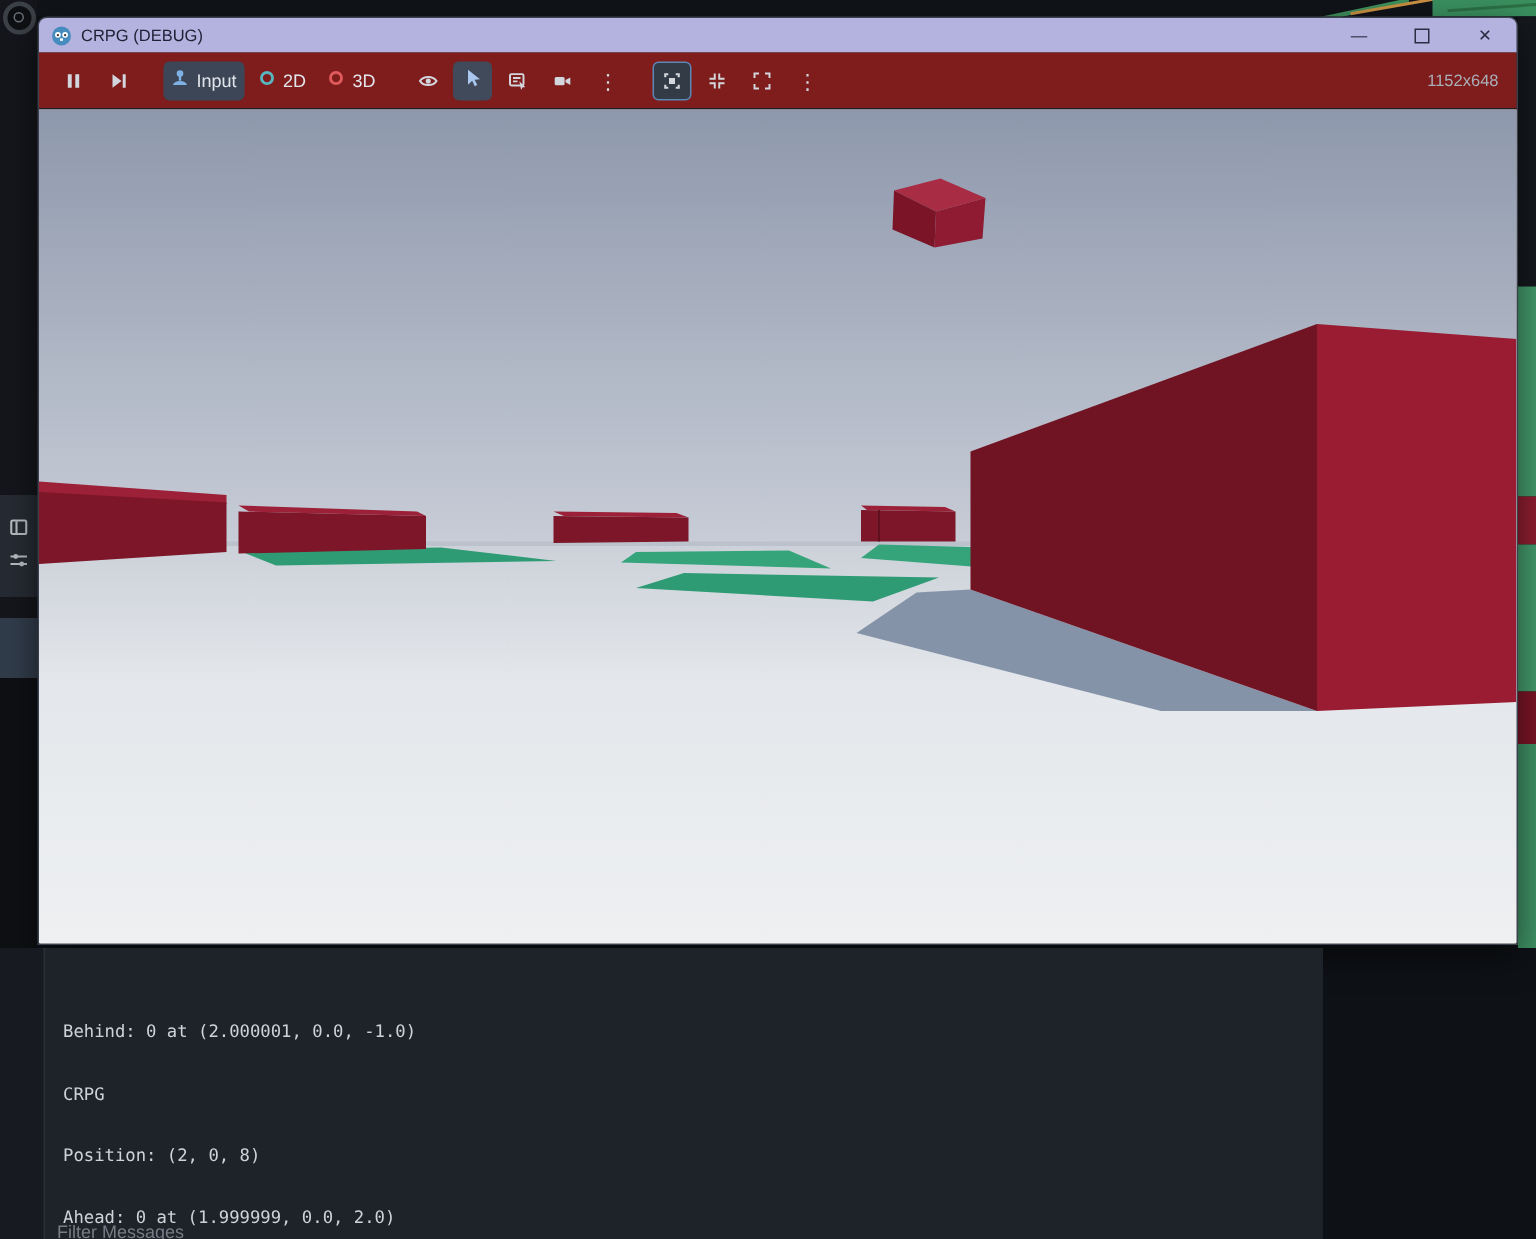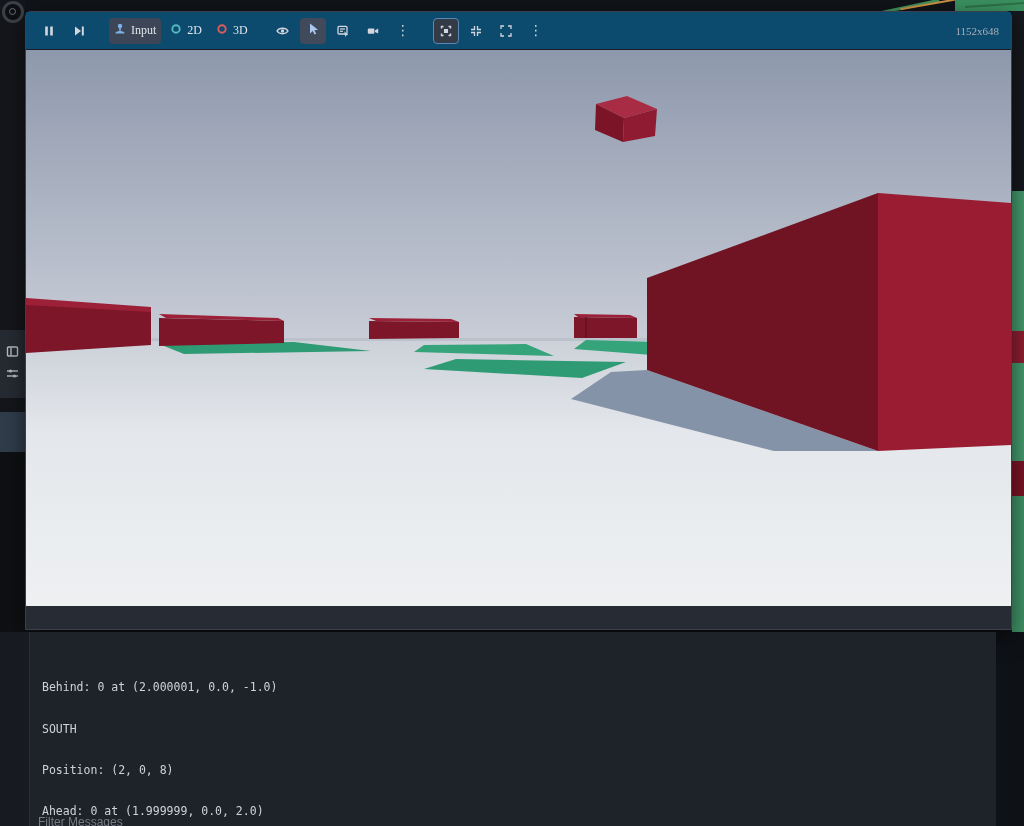--- a/index.html
+++ b/index.html
@@ -32,42 +32,42 @@
           border:1px solid #3a404c;border-radius:6px 6px 0 0;background:#272c34;
           box-shadow:0 8px 22px rgba(0,0,0,.55);}
   .titlebar{height:23px;background:#b4b2de;border-radius:5px 5px 0 0;display:flex;
             align-items:center;padding:0 0 0 8px;gap:6px;}
   .title-text{font-size:11px;color:#1d2136;}
   .win-controls{margin-left:auto;display:flex;height:23px;}
   .win-btn{width:42px;height:23px;display:flex;align-items:center;justify-content:center;
            color:#2a2e44;font-size:11px;}
   .max-box{width:8px;height:8px;border:1px solid #2a2e44;}
 
-  .toolbar{height:37px;background:#0c4a6e;display:flex;align-items:center;gap:4px;
-           padding:0 10px;border-bottom:1px solid #1b1f25;font-family:Liberation Serif, serif;}
+  .toolbar{height:37px;background:#7f1d1d;display:flex;align-items:center;gap:4px;
+           padding:0 10px;border-bottom:1px solid #1b1f25;}
   .tbtn{height:26px;min-width:26px;display:flex;align-items:center;justify-content:center;
         border-radius:4px;color:#d3d7dd;gap:5px;padding:0 5px;font-size:12px;box-sizing:border-box;}
   .tbtn.toggled{background:#3c4656;}
   .tbtn.pressed{background:#414a5a;}
   .tbtn.framed{border:1px solid #5a87b5;background:#333b46;}
   .tlabel{font-size:12px;color:#e2e6ec;}
   .menu-dots{font-size:14px;line-height:1;color:#cfd4da;}
   .sep{width:9px;flex:0 0 auto;}
   .tspacer{flex:1;}
   .resolution{font-size:11px;color:#a9afb8;padding-right:2px;}
   .ic-input{color:#7fb1e6;}
   .ic-2d{color:#58b6c0;}
   .ic-3d{color:#e05c5c;}
   .ic-cursor{color:#a9c7ef;}
 
   .viewport{position:relative;height:556px;background:#e9ebee;overflow:hidden;border-radius:0 0 1px 1px;}
   .viewport svg{display:block;}
 
   
-  .output{position:absolute;left:0;top:632px;width:996px;height:194px;background:#1e2329;}
+  .output{position:absolute;left:0;top:632px;width:882px;height:194px;background:#1e2329;}
   .output-leftstrip{position:absolute;left:0;top:0;width:29px;height:194px;background:#171b21;
                     border-right:1px solid #2a2f36;}
   .log{position:absolute;left:42px;top:22px;font-family:"DejaVu Sans Mono",monospace;
        font-size:11.5px;line-height:13.7px;color:#ced3d9;white-space:pre;}
   .filter-row{position:absolute;left:36px;top:180px;width:960px;height:20px;}
   .filter-input{width:300px;background:transparent;border:none;outline:none;
                 font-family:"Liberation Sans",sans-serif;font-size:12px;color:#aeb4bd;}
   .filter-input::placeholder{color:#757c86;}
 </style>
 </head>
@@ -107,20 +107,38 @@
   <div class="bg-right">
     <div class="br-seg" style="top:180px;height:140px;background:#43996b;"></div>
     <div class="br-seg" style="top:320px;height:32px;background:#8e1e31;"></div>
     <div class="br-seg" style="top:352px;height:98px;background:#43996b;"></div>
     <div class="br-seg" style="top:450px;height:35px;background:#7a1425;"></div>
     <div class="br-seg" style="top:485px;height:136px;background:#3f9165;"></div>
   </div>
 
   <div class="window">
 
+    <div class="titlebar">
+      <svg width="14" height="14" viewBox="0 0 14 14">
+        <circle cx="7" cy="7" r="6.3" fill="#478cbf"></circle>
+        <circle cx="4.6" cy="6.2" r="1.9" fill="#ffffff"></circle>
+        <circle cx="9.4" cy="6.2" r="1.9" fill="#ffffff"></circle>
+        <circle cx="4.6" cy="6.4" r="0.8" fill="#414042"></circle>
+        <circle cx="9.4" cy="6.4" r="0.8" fill="#414042"></circle>
+        <rect x="6" y="8.6" width="2" height="1.6" fill="#ffffff"></rect>
+      </svg>
+      <span class="title-text">CRPG (DEBUG)</span>
+      <div class="win-controls">
+        <div class="win-btn">—</div>
+        <div class="win-btn">
+            <span class="max-box"></span>
+          </div>
+        <div class="win-btn">✕</div>
+      </div>
+    </div>
 
     <div class="toolbar">
       <div class="tbtn">
         <svg width="12" height="12" viewBox="0 0 12 12">
             <rect x="2.2" y="1.5" width="2.6" height="9" fill="currentColor"></rect>
             <rect x="7.2" y="1.5" width="2.6" height="9" fill="currentColor"></rect>
           </svg>
       </div>
       <div class="tbtn">
         <svg width="12" height="12" viewBox="0 0 12 12">
@@ -254,21 +272,21 @@
         <polygon points="621,228 852,143 852,401 621,320" fill="#701322"></polygon>
         <polygon points="852,143 985,153 985,395 852,401" fill="#9a1c32"></polygon>
       </svg>
     </div>
   </div>
 
   <div class="output">
     <div class="output-leftstrip"></div>
     <div class="log">
       <div>Behind: 0 at (2.000001, 0.0, -1.0)</div>
-      <div>SOUTH</div>
+      <div>CRPG</div>
       <div>Position: (2, 0, 8)</div>
       <div>Ahead: 0 at (1.999999, 0.0, 2.0)</div>
       
       
       
       
       
       
       
     </div>

